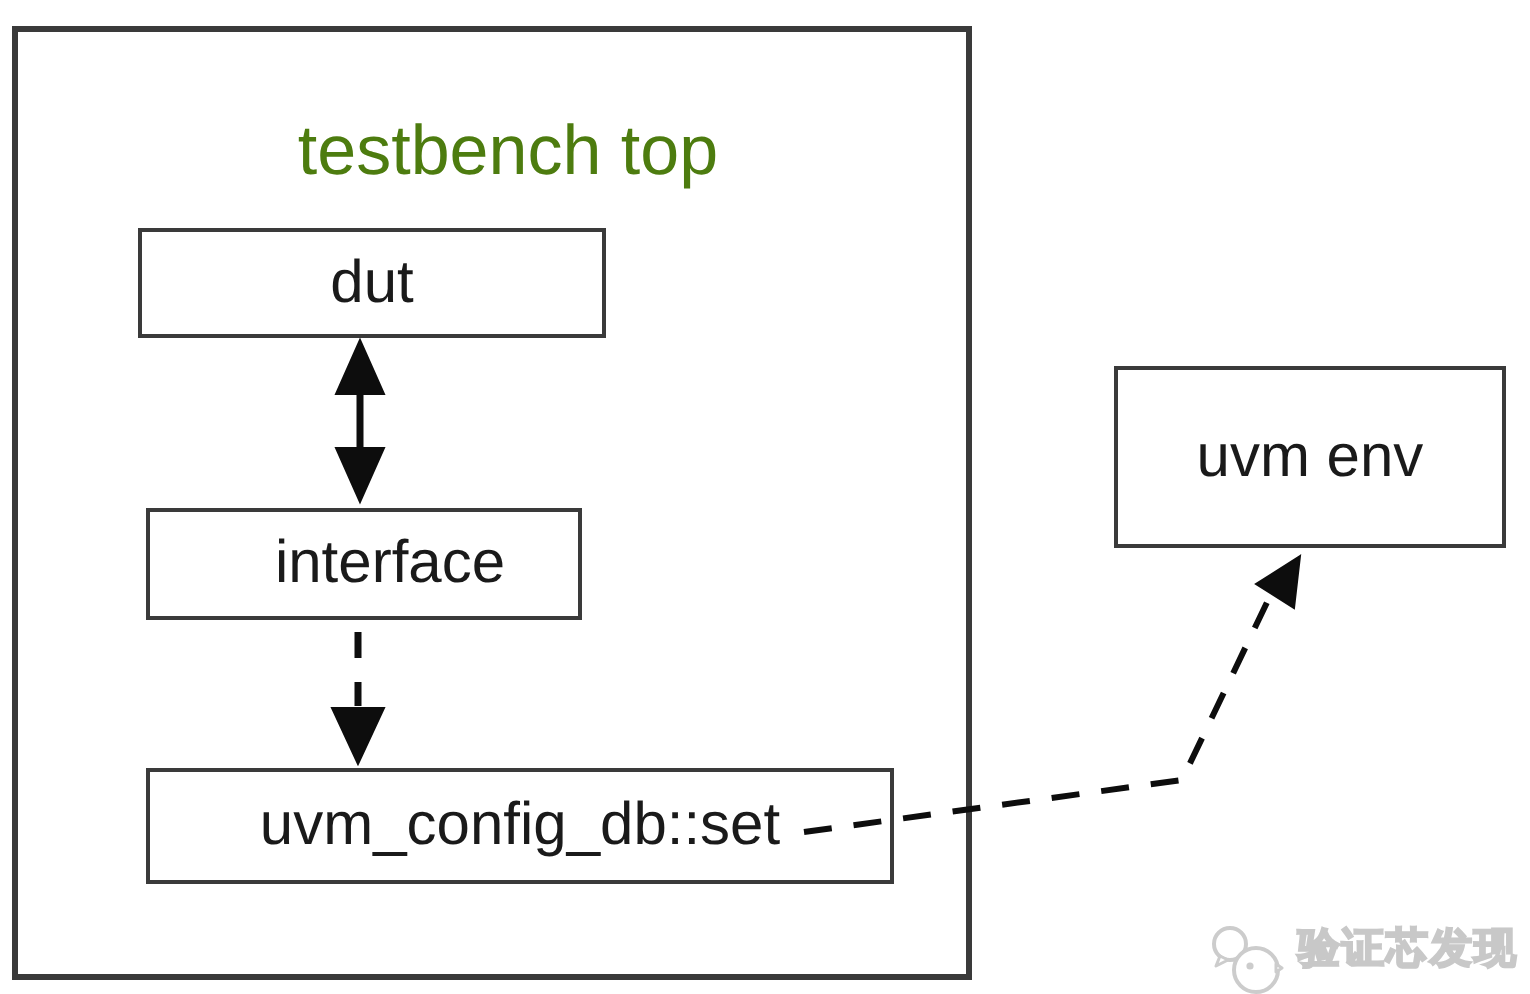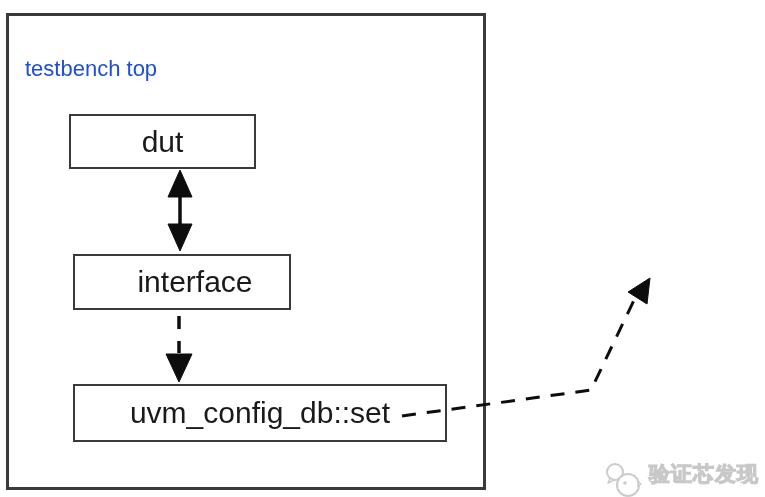--- a/index.html
+++ b/index.html
@@ -27,40 +27,40 @@
     height: 477px;
     border: 3px solid #3a3a3a;
     box-sizing: border-box;
     background: #ffffff;
   }
   .outer-title {
     position: absolute;
     left: 0;
     right: 0;
     top: 40px;
-    text-align: left;
+    text-align: center;
     padding-left: 16px;
-    font-size: 22px;
-    color: #1d4ed8;
+    font-size: 35px;
+    color: #4d7c0f;
     white-space: nowrap;
   }
   
   .node {
     position: absolute;
     border: 2px solid #3a3a3a;
     box-sizing: border-box;
     background: #ffffff;
     display: flex;
     align-items: center;
     justify-content: center;
     font-size: 30px;
     color: #1a1a1a;
     white-space: nowrap;
   }
-  .node-dut        { left: 69px;  top: 114px; width: 187px; height: 55px; }
+  .node-dut        { left: 69px;  top: 114px; width: 234px; height: 55px; }
   .node-interface  { left: 73px;  top: 254px; width: 218px; height: 56px; padding-left: 26px; }
   .node-config     { left: 73px;  top: 384px; width: 374px; height: 58px; }
   .node-uvm-env    { left: 557px; top: 183px; width: 196px; height: 91px; }
   
   svg.arrow-layer {
     position: absolute;
     left: 0;
     top: 0;
     width: 765px;
     height: 497px;
@@ -97,20 +97,23 @@
   </div>
 
   <div class="node node-interface">
     <span>interface</span>
   </div>
 
   <div class="node node-config">
     <span>uvm_config_db::set</span>
   </div>
 
+  <div class="node node-uvm-env">
+    <span>uvm env</span>
+  </div>
 
   <svg class="arrow-layer" viewBox="0 0 765 497" xmlns="http://www.w3.org/2000/svg">
 
     <g fill="#0d0d0d" stroke="#0d0d0d">
       <line x1="180" y1="195" x2="180" y2="226" stroke-width="3.5"></line>
       <polygon points="180,170 168,197 192,197" stroke-width="1"></polygon>
       <polygon points="180,251 168,224 192,224" stroke-width="1"></polygon>
     </g>
 
     <g fill="#0d0d0d" stroke="#0d0d0d">

